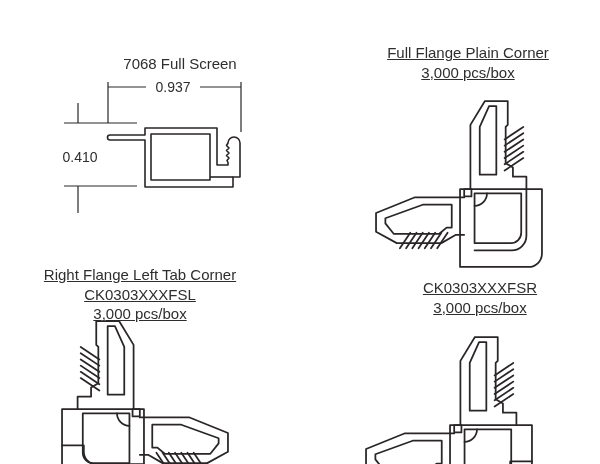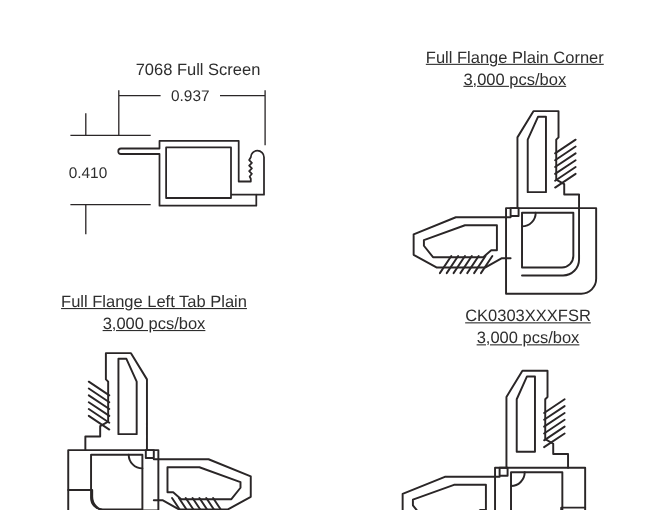--- a/index.html
+++ b/index.html
@@ -108,21 +108,22 @@
       <div>3,000 pcs/box</div>
     </div>
     <svg class="draw" style="left:375px;top:60px" width="168" height="168" viewBox="0 0 162 162">
       <use href="#ck-main"></use>
       <use href="#ck-plain-extra"></use>
     </svg>
   </section>
 
   <section>
     <div class="caption" style="left:20px;top:225px;width:240px">
-      <div>Full Flange Left Tab Plain</div>
+      <div>Right Flange Left Tab Corner</div>
+      <div>CK0303XXXFSL</div>
       <div>3,000 pcs/box</div>
     </div>
     <svg class="draw" style="left:61px;top:280px" width="168" height="168" viewBox="0 0 162 162">
       <g transform="translate(162,0) scale(-1,1)">
         <use href="#ck-main"></use>
         <use href="#ck-tab-extra"></use>
       </g>
     </svg>
   </section>
 

